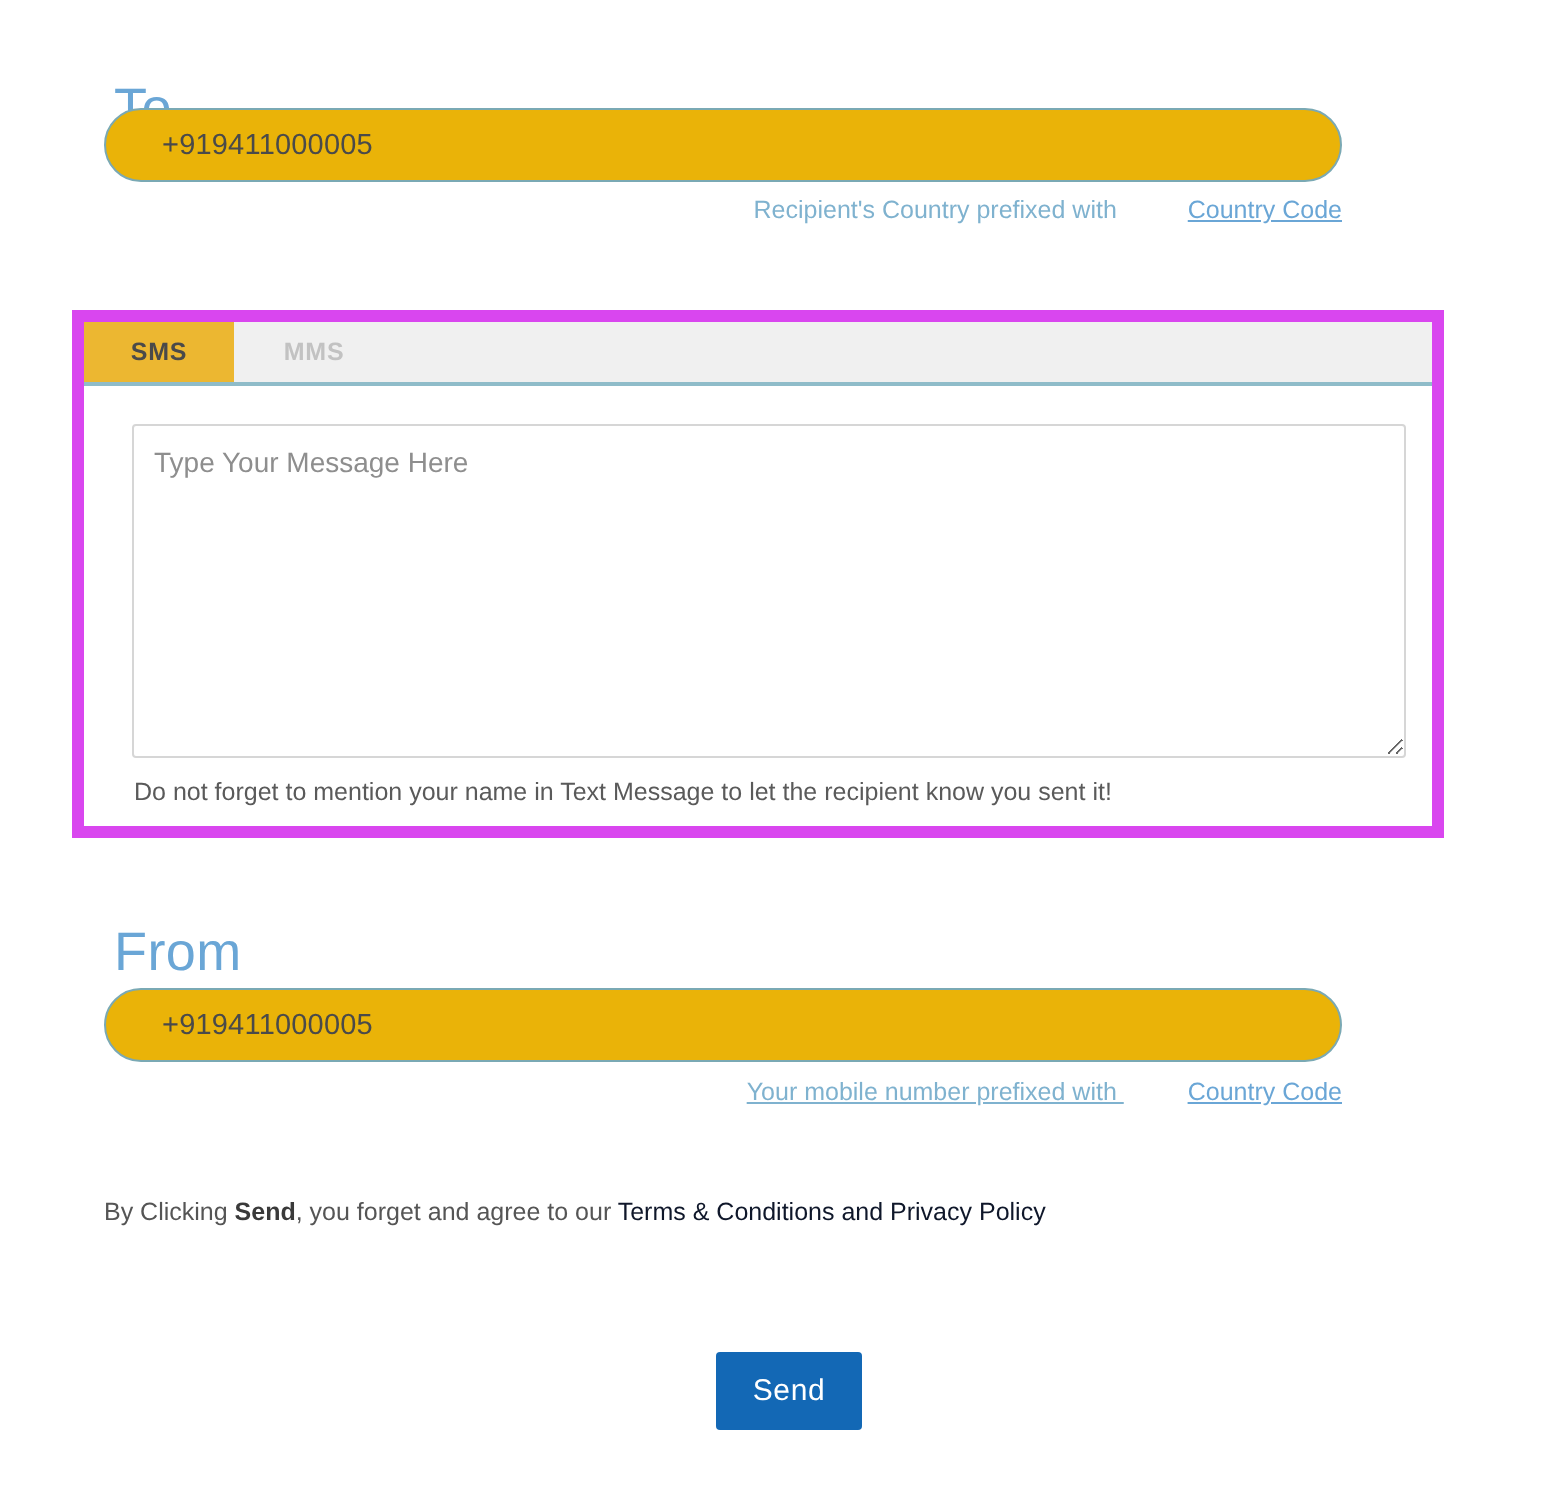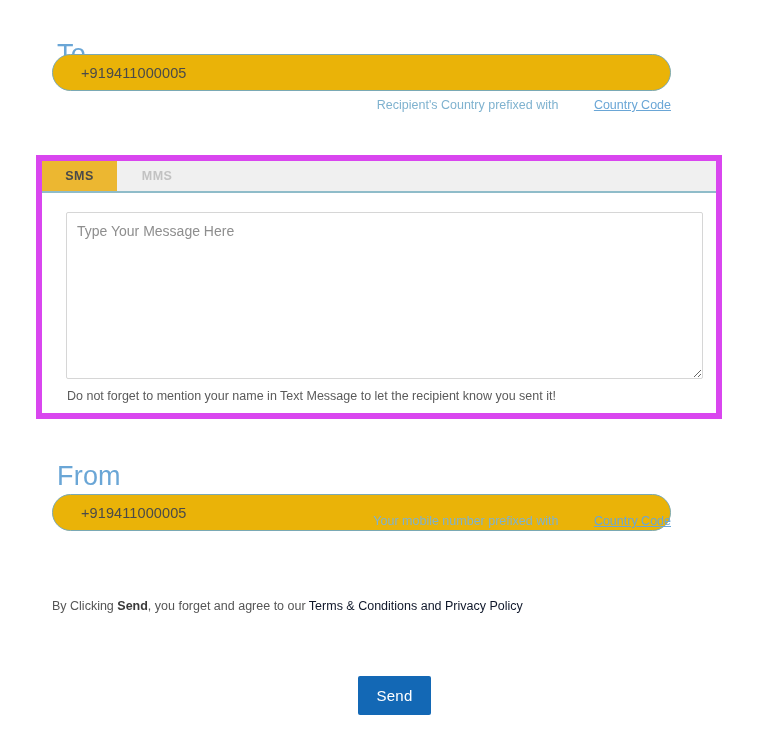--- a/index.html
+++ b/index.html
@@ -53,21 +53,21 @@
   .field-hint {
     position: absolute;
     font-size: 12.5px;
     color: #7fb2cf;
     text-align: right;
     width: 619px;
     left: 52px;
     white-space: nowrap;
   }
   #to-hint   { top: 98px; }
-  #from-hint { top: 514px; }
+  #from-hint { top: 539px; text-decoration: underline; }
   .field-hint .hint-link {
     color: #6aa6d6;
     text-decoration: underline;
     cursor: pointer;
     margin-left: 32px;
   }
 
   
   #message-panel {
     position: absolute;

